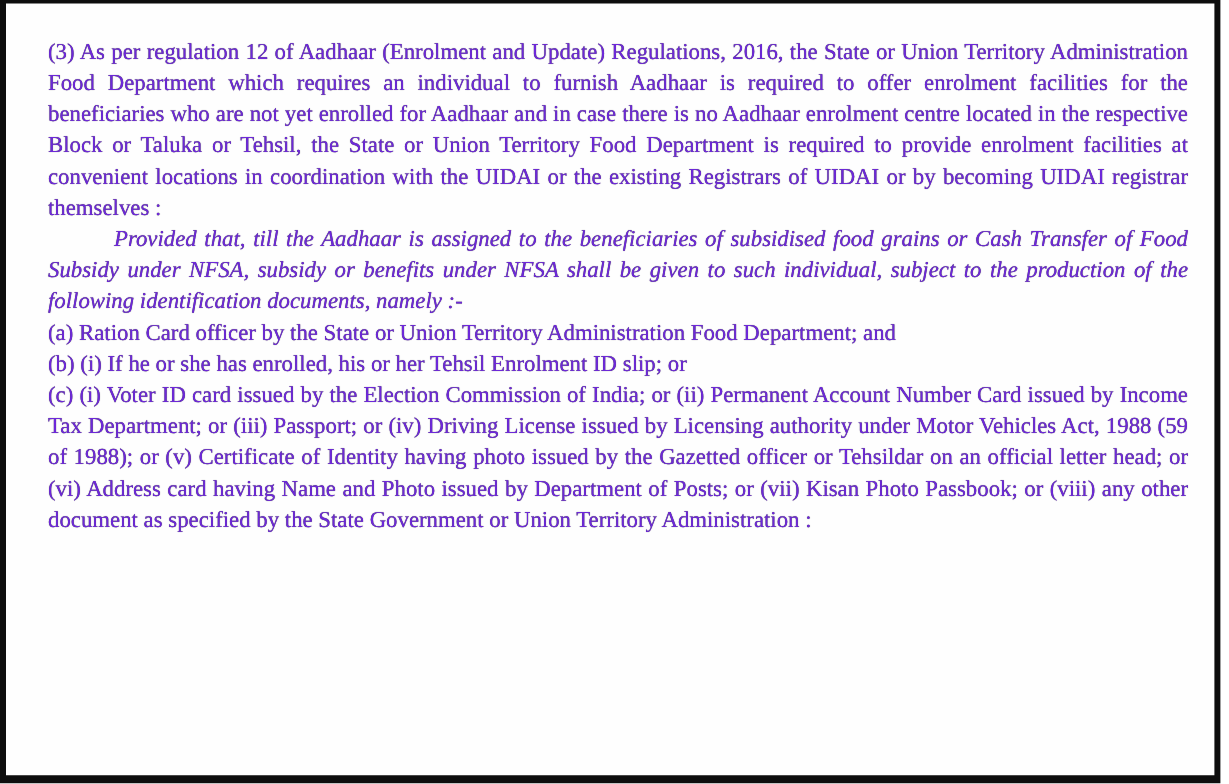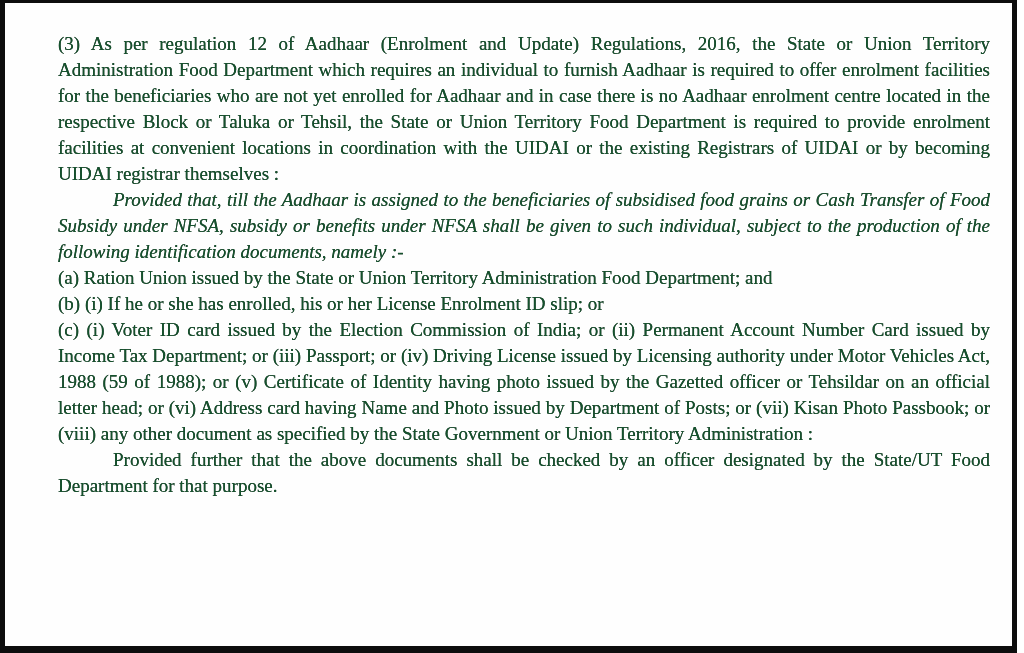--- a/index.html
+++ b/index.html
@@ -22,22 +22,22 @@
     border-left: 5px solid #0d0d0d;
     border-right: 5px solid #0d0d0d;
     border-bottom: 7px solid #0d0d0d;
     background: #fefefe;
     overflow: hidden;
   }
   .doc-body {
     box-sizing: border-box;
     width: 100%;
     height: 100%;
-    padding: 28px 22px 0 53px;
-    color: #14532d;
+    padding: 28px 22px 0 35px;
+    color: #6d28d9;
     font-size: 19px;
     line-height: 26px;
     text-align: justify;
     
     text-shadow: 0 0 0.6px rgba(10,10,10,0.85);
   }
   .doc-body p {
     margin: 0;
   }
   .para-main       { margin-top: 0; }
@@ -50,23 +50,22 @@
 </head>
 <body>
 
 <div class="scan-frame">
   <div class="doc-body">
 
     <p class="para-main">(3)  As per regulation 12 of Aadhaar (Enrolment and Update) Regulations, 2016, the State or Union Territory Administration Food Department which requires an individual to furnish Aadhaar is required to offer enrolment facilities for the beneficiaries who are not yet enrolled for Aadhaar and in case there is no Aadhaar enrolment centre located in the respective Block or Taluka or Tehsil, the State or Union Territory Food Department is required to provide enrolment facilities at convenient locations in coordination with the UIDAI or the existing Registrars of UIDAI or by becoming UIDAI registrar themselves :</p>
 
     <p class="para-proviso">Provided that, till the Aadhaar is assigned to the beneficiaries of subsidised food grains or Cash Transfer of Food Subsidy under NFSA, subsidy or benefits under NFSA shall be given to such individual, subject to the production of the following identification documents, namely :-</p>
 
-    <p class="para-item">(a) Ration Union issued by the State or Union Territory Administration Food Department; and</p>
+    <p class="para-item">(a) Ration Card officer by the State or Union Territory Administration Food Department; and</p>
 
-    <p class="para-item">(b) (i) If he or she has enrolled, his or her License Enrolment ID slip; or</p>
+    <p class="para-item">(b) (i) If he or she has enrolled, his or her Tehsil Enrolment ID slip; or</p>
 
 
     <p class="para-item-c">(c) (i) Voter ID card issued by the Election Commission of India; or (ii) Permanent Account Number Card issued by Income Tax Department; or (iii) Passport; or (iv) Driving License issued by Licensing authority under Motor Vehicles Act, 1988 (59 of 1988); or (v) Certificate of Identity having photo issued by the Gazetted officer or Tehsildar on an official letter head; or (vi) Address card having Name and Photo issued by Department of Posts; or (vii) Kisan Photo Passbook; or (viii) any other document as specified by the State Government or Union Territory Administration :</p>
 
-    <p class="para-proviso2">Provided further that the above documents shall be checked by an officer designated by the State/UT Food Department for that purpose.</p>
 
   </div>
 </div>
 
 </body></html>

